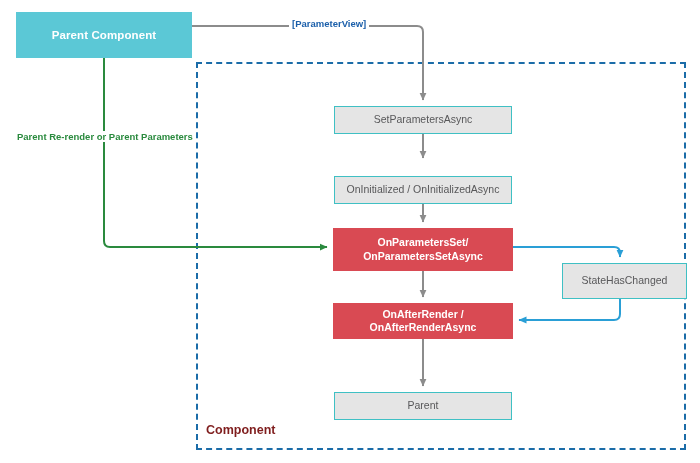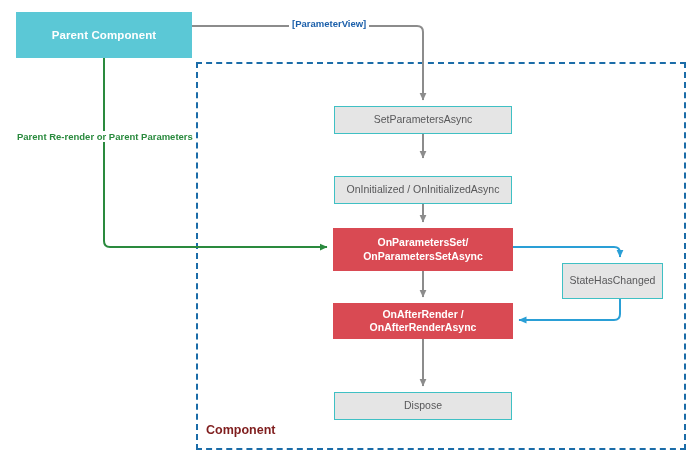--- a/index.html
+++ b/index.html
@@ -77,21 +77,21 @@
     color: #ffffff;
     font-size: 10.5px;
     font-weight: bold;
   }
 
   #node-setparams   { left: 334px; top: 106px; width: 178px; height: 28px; }
   #node-oninit      { left: 334px; top: 164px; width: 178px; height: 28px; margin-top: 12px; }
   #node-onparams    { left: 333px; top: 228px; width: 180px; height: 43px; }
   #node-onafter     { left: 333px; top: 303px; width: 180px; height: 36px; }
   #node-dispose     { left: 334px; top: 392px; width: 178px; height: 28px; }
-  #node-statechanged{ left: 562px; top: 263px; width: 101px; height: 36px; }
+  #node-statechanged{ left: 562px; top: 263px; width: 125px; height: 36px; }
 
   
   .edge-label {
     position: absolute;
     font-size: 9.5px;
     font-weight: bold;
     background: #ffffff;
     padding: 0 3px;
     white-space: nowrap;
   }
@@ -174,21 +174,21 @@
       <span>OnParametersSet/</span><br>
       <span>OnParametersSetAsync</span>
     </span>
   </div>
 
   <div class="node red" id="node-onafter">
     <span>OnAfterRender / OnAfterRenderAsync</span>
   </div>
 
   <div class="node teal" id="node-dispose">
-    <span>Dispose</span>
+    <span>Parent</span>
   </div>
 
   <div class="node teal" id="node-statechanged">
     <span>StateHasChanged</span>
   </div>
 
   <div class="component-label">Component</div>
 
 </div>
 

